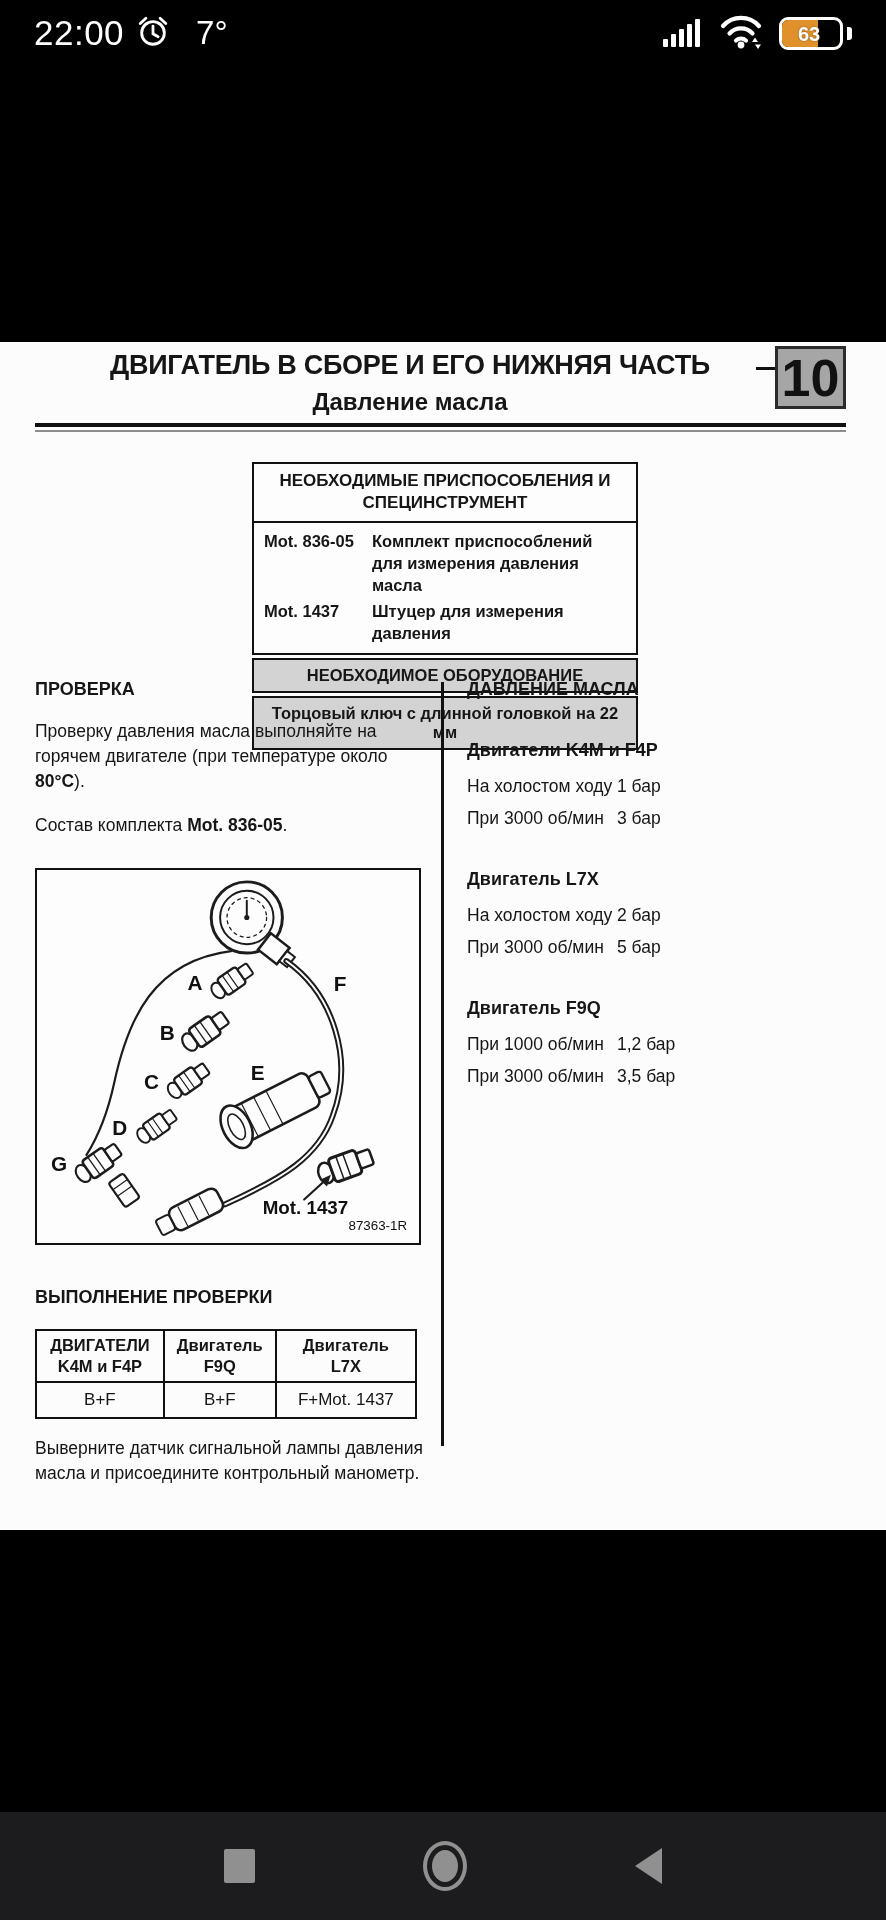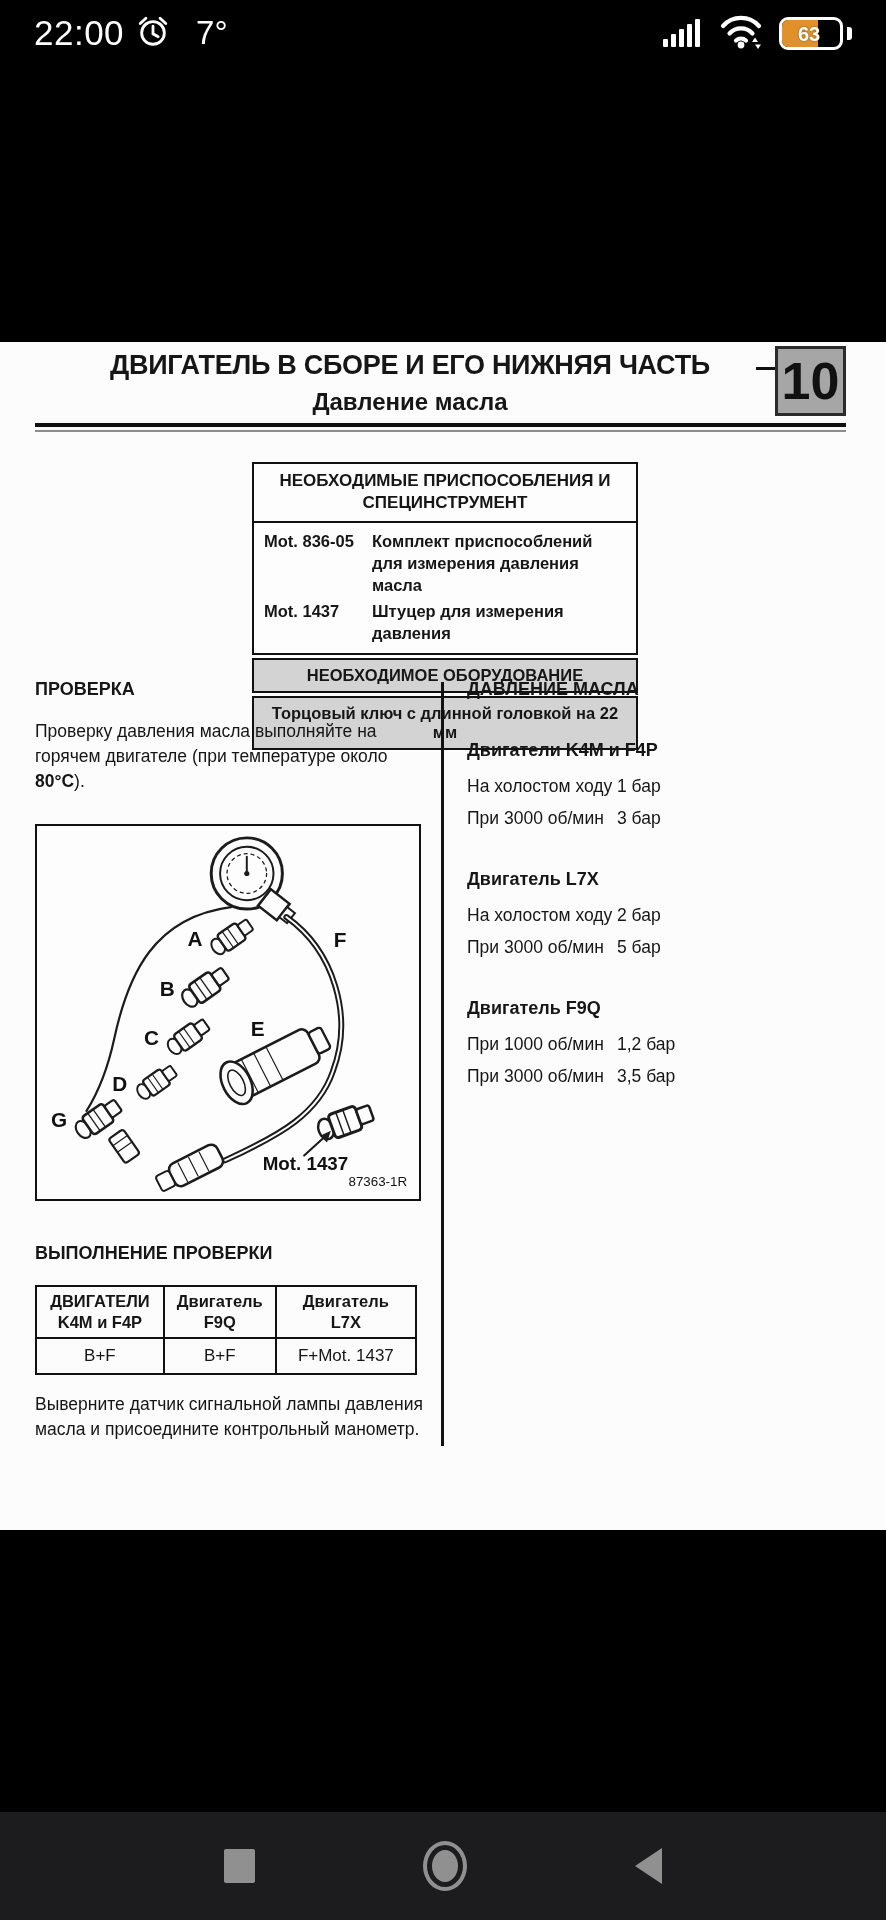--- a/index.html
+++ b/index.html
@@ -18,21 +18,21 @@
   .battery-text { position:absolute; left:16px; top:3px; font-size:20px; color:#fff;
     text-shadow:0 0 2px #7a5212; font-weight:bold; }
   .battery-nub { width:5px; height:13px; background:#fff; border-radius:0 3px 3px 0; margin-left:-12px; }
 
   
   .page { position:absolute; top:342px; left:0; width:886px; height:1188px; background:#fcfcfc; color:#161616; }
 
   .page-header { position:absolute; top:8px; left:60px; width:700px; text-align:center; }
   .page-title { font-size:27px; font-weight:bold; letter-spacing:-0.3px; white-space:nowrap; }
   .page-subtitle { font-size:24px; font-weight:bold; margin-top:7px; }
-  .section-box { position:absolute; top:4px; left:775px; width:71px; height:70px; background:#a6a6a6;
+  .section-box { position:absolute; top:4px; left:775px; width:71px; height:63px; background:#a6a6a6;
     border:3px solid #2b2b2b; display:flex; align-items:center; justify-content:center; }
   .section-number { font-size:52px; font-weight:bold; color:#111; line-height:1; }
   .section-tick { position:absolute; top:25px; left:756px; width:19px; height:3px; background:#111; }
   .rule-thick { position:absolute; top:81px; left:35px; width:811px; height:4px; background:#101010; }
   .rule-thin  { position:absolute; top:88px; left:35px; width:811px; height:2px; background:#8d8d8d; }
 
   
   .tools-stack { position:absolute; top:120px; left:252px; width:386px; }
   .tools-box { border:2px solid #111; background:#fdfdfd; }
   .tools-title { font-weight:bold; font-size:17px; text-align:center; padding:6px 18px 7px; line-height:22px;
@@ -161,20 +161,21 @@
       <div class="equip-box">Торцовый ключ с длинной головкой на 22 мм</div>
     </div>
 
     <div class="col-divider"></div>
 
     <div class="left-col">
       <div class="h-small">ПРОВЕРКА</div>
 
       <div class="para"><span>Проверку давления масла выполняйте на горячем двигателе (при температуре около </span><b>80°C</b><span>).</span></div>
 
+      <div class="para"><span>Состав комплекта </span><b>Mot. 836-05</b><span>.</span></div>
 
       <div class="figure-box">
         <svg width="382" height="373" viewBox="0 0 386 377">
           <g stroke="#1c1c1c" fill="none" stroke-linecap="round">
 
             <circle cx="212" cy="48" r="36" fill="#fdfdfd" stroke-width="3"></circle>
             <circle cx="212" cy="48" r="27" stroke-width="2"></circle>
             <circle cx="212" cy="48" r="20" stroke-width="1.3" stroke-dasharray="3 4"></circle>
             <line x1="212" y1="48" x2="212" y2="31" stroke-width="2"></line>
             <circle cx="212" cy="48" r="2.6" fill="#1c1c1c" stroke="none"></circle>

